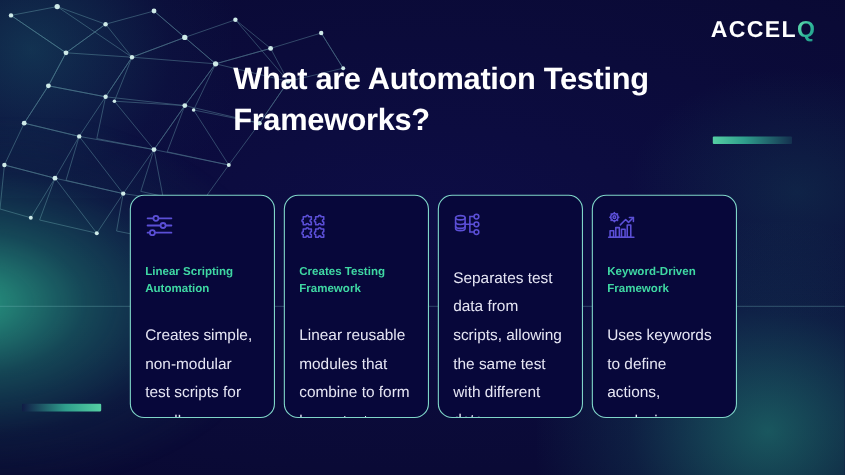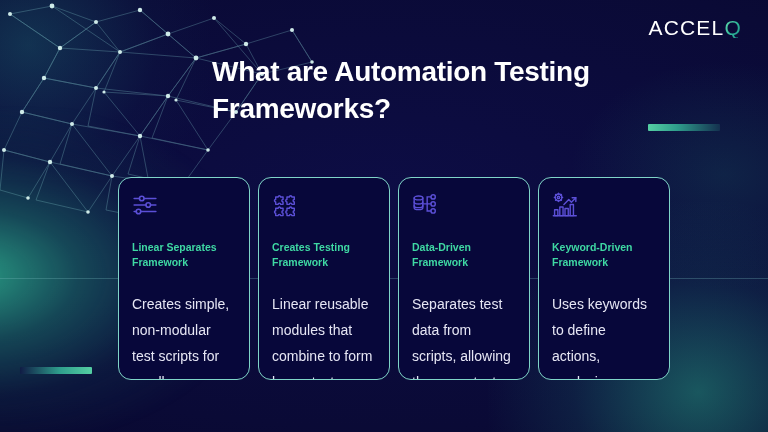--- a/index.html
+++ b/index.html
@@ -40,21 +40,21 @@
     position:absolute;
     right:-60px; top:60px;
     width:260px; height:230px;
     background:radial-gradient(ellipse at 60% 50%, rgba(30,120,110,0.22) 0%, rgba(10,12,50,0) 70%);
   }
   .mesh{ position:absolute; left:0; top:0; width:330px; height:250px; }
 
   
   .logo{
     position:absolute; right:26px; top:17px;
-    font-size:21px; font-weight:normal; letter-spacing:1.2px;
+    font-size:21px; font-weight:bold; letter-spacing:1.2px;
     line-height:1;
     display:flex; align-items:center;
   }
   .logo .mark{ color:#ffffff; }
   .logo .q{
     background:linear-gradient(120deg,#6fe3b0 0%,#2fb89a 55%,#1d8f84 100%);
     -webkit-background-clip:text; background-clip:text; color:transparent;
   }
 
   
@@ -213,21 +213,21 @@
     <div class="card-icon">
       <svg viewBox="0 0 24 24" fill="none" stroke="currentColor" stroke-width="1.5" stroke-linecap="round">
         <line x1="2" y1="6" x2="22" y2="6"></line>
           <circle cx="9" cy="6" r="2.1" fill="#07073a"></circle>
         <line x1="2" y1="12" x2="22" y2="12"></line>
           <circle cx="15" cy="12" r="2.1" fill="#07073a"></circle>
         <line x1="2" y1="18" x2="22" y2="18"></line>
           <circle cx="6" cy="18" r="2.1" fill="#07073a"></circle>
       </svg>
     </div>
-    <div class="card-title">Linear Separates Framework</div>
+    <div class="card-title">Linear Scripting Automation</div>
     <div class="card-desc">Creates simple, non-modular test scripts for small applications.</div>
   </div>
 
   <div class="card">
     <div class="card-icon">
       <svg viewBox="0 0 24 24" fill="none" stroke="currentColor" stroke-width="1.3" stroke-linejoin="round">
         <path d="M3.4 4.6h2.3a1.1 1.1 0 1 1 2.2 0h2.3v2.3a1.1 1.1 0 1 0 0 2.2v2.3H7.9a1.1 1.1 0 1 0-2.2 0H3.4V9.1a1.1 1.1 0 1 1 0-2.2z"></path>
         <path d="M13.8 4.6h2.3a1.1 1.1 0 1 1 2.2 0h2.3v2.3a1.1 1.1 0 1 0 0 2.2v2.3h-2.3a1.1 1.1 0 1 0-2.2 0h-2.3V9.1a1.1 1.1 0 1 1 0-2.2z"></path>
         <path d="M3.4 15h2.3a1.1 1.1 0 1 1 2.2 0h2.3v2.3a1.1 1.1 0 1 0 0 2.2v2.3H7.9a1.1 1.1 0 1 0-2.2 0H3.4v-2.3a1.1 1.1 0 1 1 0-2.2z"></path>
         <path d="M13.8 15h2.3a1.1 1.1 0 1 1 2.2 0h2.3v2.3a1.1 1.1 0 1 0 0 2.2v2.3h-2.3a1.1 1.1 0 1 0-2.2 0h-2.3v-2.3a1.1 1.1 0 1 1 0-2.2z"></path>
@@ -243,21 +243,20 @@
         <ellipse cx="6" cy="5.5" rx="4" ry="1.8"></ellipse>
         <path d="M2 5.5v9c0 1 1.8 1.8 4 1.8s4-.8 4-1.8v-9"></path>
         <path d="M2 9.3c0 1 1.8 1.8 4 1.8s4-.8 4-1.8"></path>
         <path d="M2 12.6c0 1 1.8 1.8 4 1.8s4-.8 4-1.8"></path>
         <circle cx="19.5" cy="4.5" r="2"></circle>
         <circle cx="19.5" cy="11" r="2"></circle>
         <circle cx="19.5" cy="17.5" r="2"></circle>
         <path d="M10 11h4M14 11V4.5h3.5M14 11h3.5M14 11v6.5h3.5"></path>
       </svg>
     </div>
-    <div class="card-title">Data-Driven Framework</div>
     <div class="card-desc">Separates test data from scripts, allowing the same test with different data.</div>
   </div>
 
   <div class="card">
     <div class="card-icon">
       <svg viewBox="0 0 24 24" fill="none" stroke="currentColor" stroke-width="1.3" stroke-linecap="round" stroke-linejoin="round">
         <circle cx="6" cy="5" r="3.1"></circle>
         <circle cx="6" cy="5" r="1.1"></circle>
         <path d="M6 1.2v.9M6 7.9v.9M2.2 5h.9M8.9 5h.9M3.3 2.3l.6.6M8.1 7.1l.6.6M8.7 2.3l-.6.6M3.9 7.1l-.6.6"></path>
         <path d="M11 11.5L15.5 7l2.4 2.4L22 5.3"></path>

